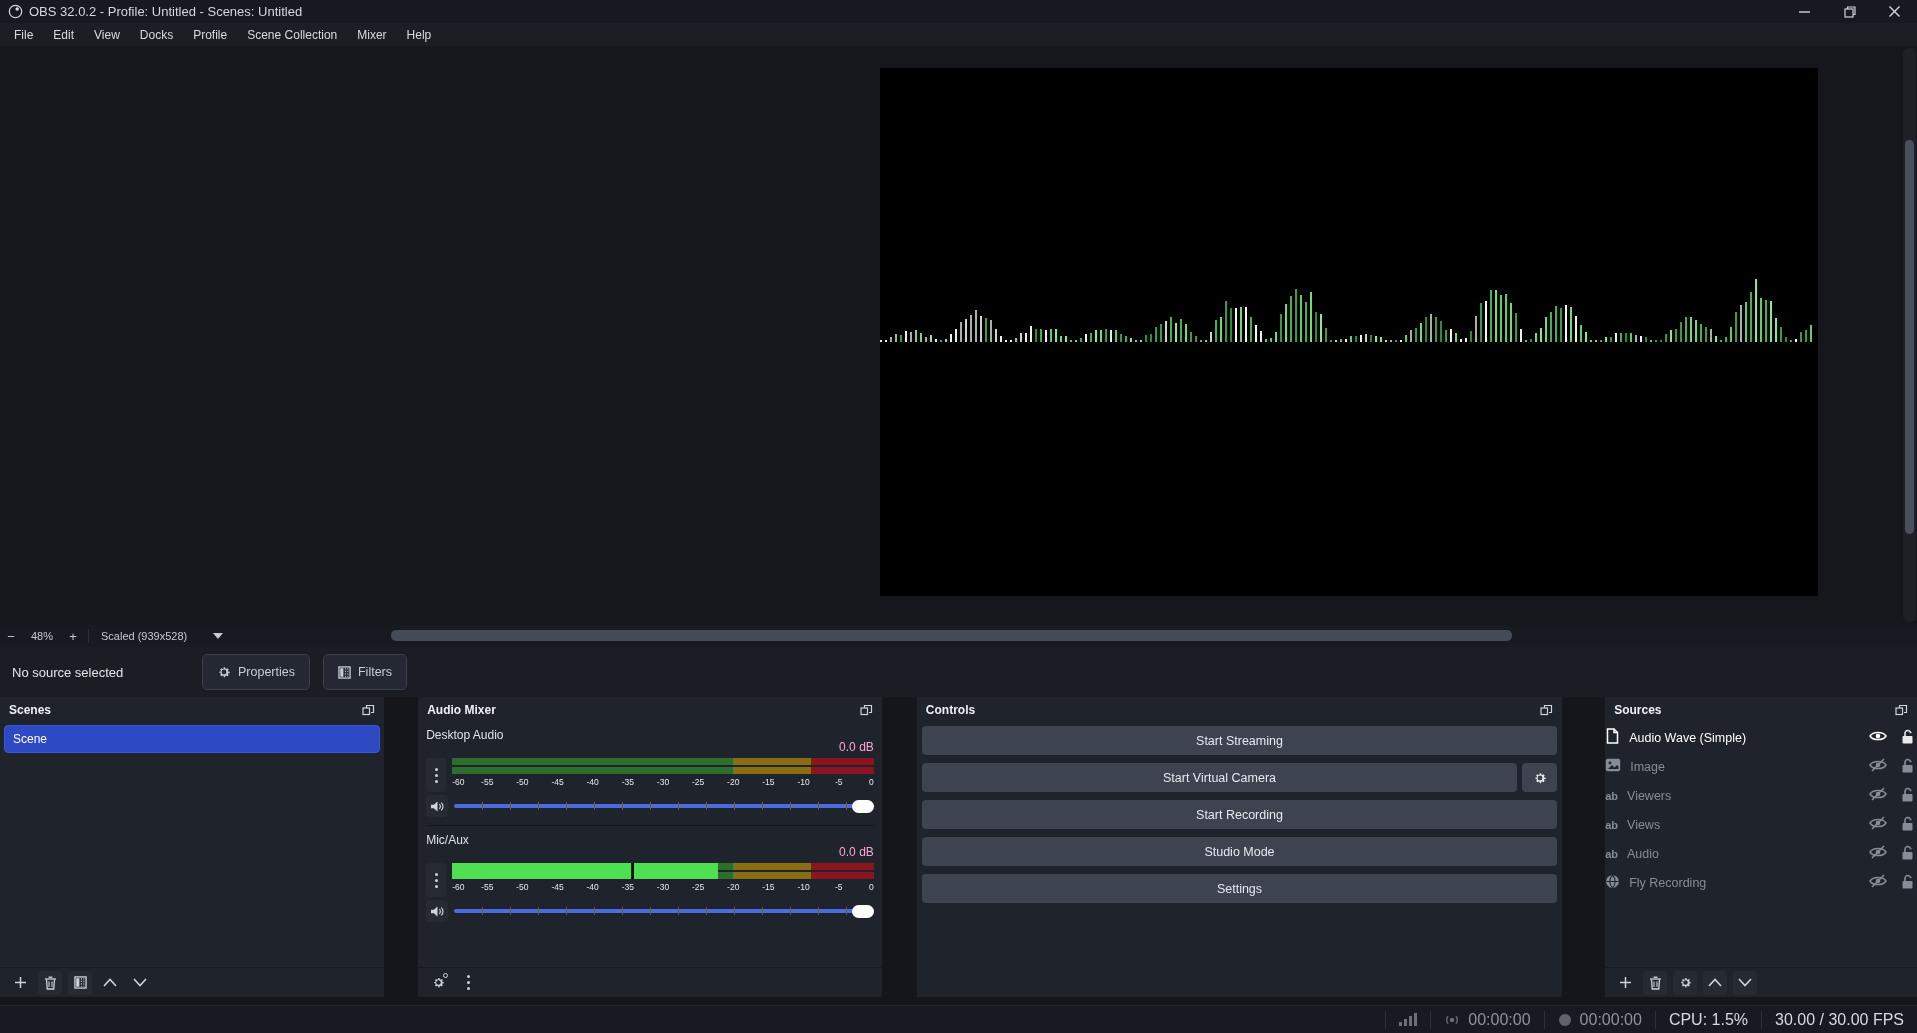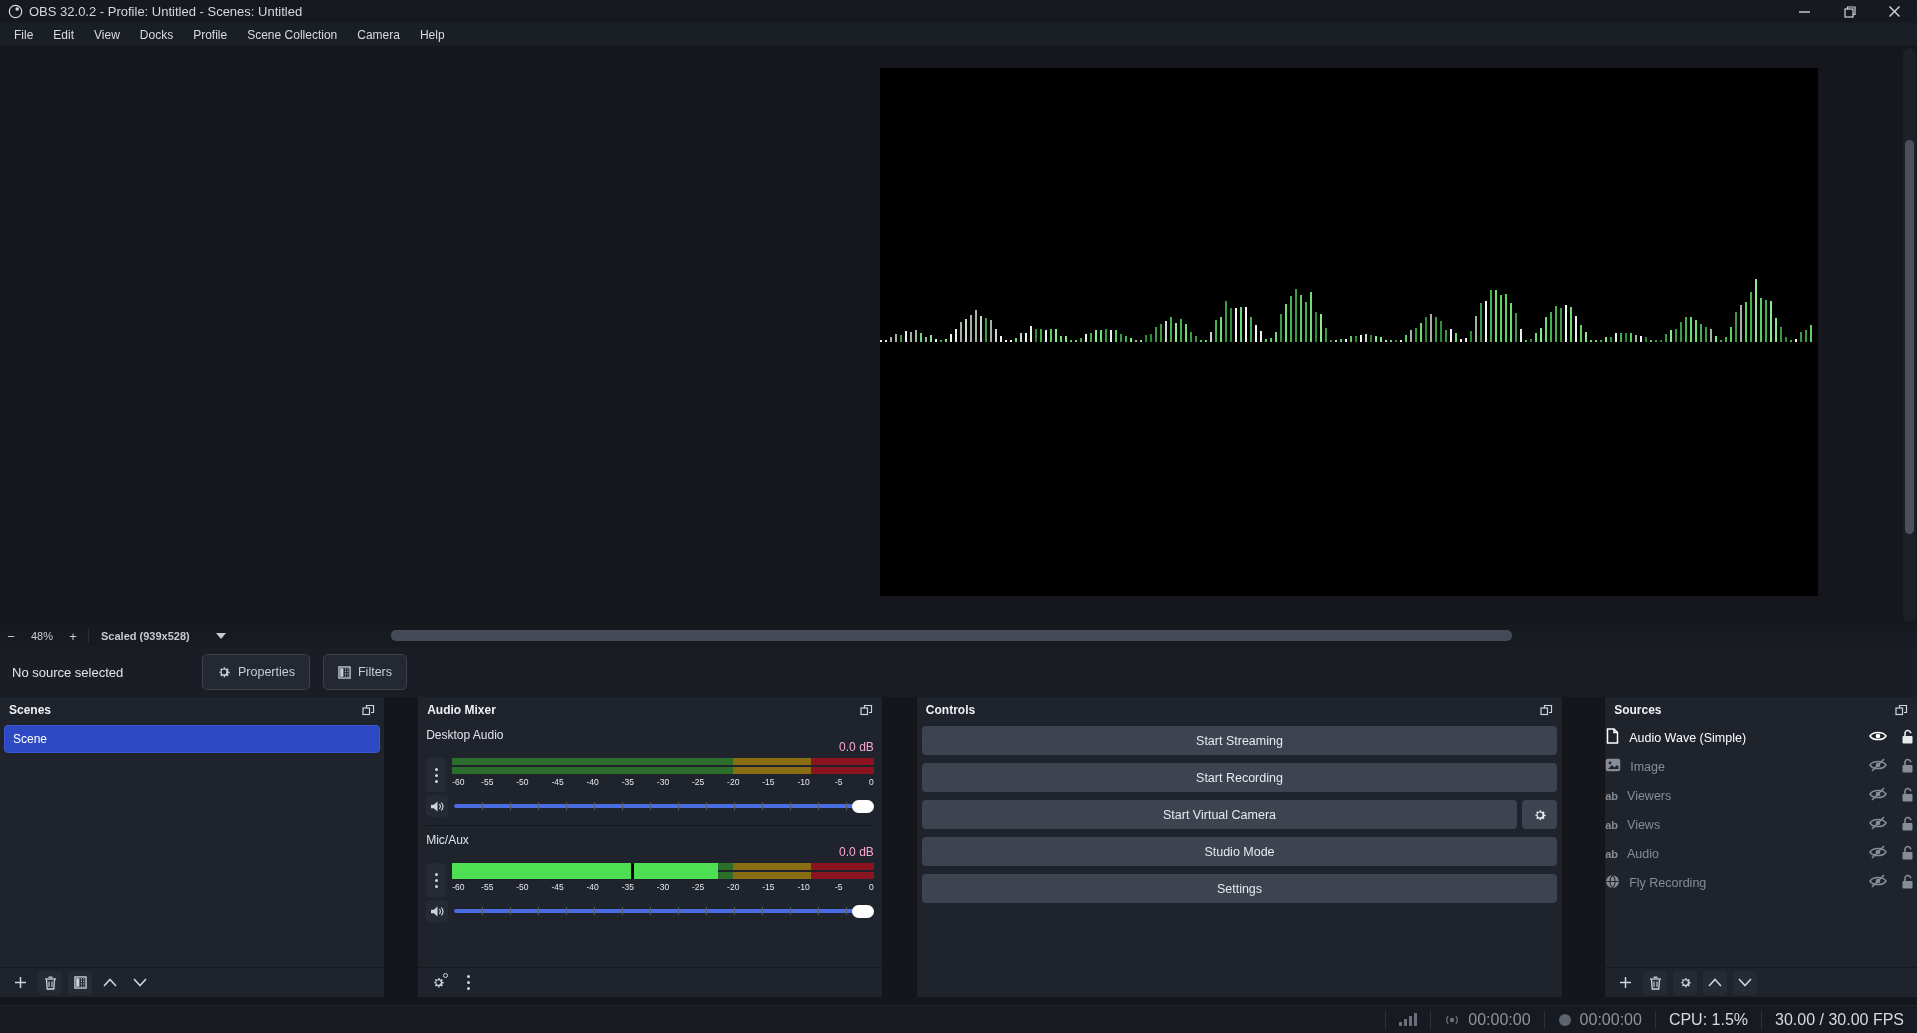--- a/index.html
+++ b/index.html
@@ -22,21 +22,21 @@
   .preview-viewport { position:relative; height:579px; background:#15171c; }
   .canvas { position:absolute; left:880px; top:22px; width:938px; height:528px; background:#000; }
   .canvas svg { position:absolute; left:0; top:0; }
   .vscroll { position:absolute; right:1px; top:2px; width:13px; height:574px; background:#1d2027; border-radius:6px; }
   .vscroll .thumb { position:absolute; left:2px; width:9px; top:92px; height:394px; background:#4a505b; border-radius:5px; }
 
   .zoomrow { position:relative; height:22px; background:#171a21; display:flex; align-items:center; font-size:11px; color:#c6cad1; }
   .zoomrow .zbtn { width:22px; text-align:center; font-size:13px; }
   .zoom-level { width:40px; text-align:center; }
   .zsep { width:1px; height:14px; background:#2b303a; margin:0 4px; }
-  .scale-select { display:flex; align-items:center; gap:26px; padding:0 8px;font-weight:bold; }
+  .scale-select { display:flex; align-items:center; gap:26px; padding:0 8px; }
   .scale-select .caret { width:0; height:0; border-left:5px solid transparent; border-right:5px solid transparent; border-top:6px solid #c6cad1; }
   .hscroll-thumb { position:absolute; left:391px; top:5px; width:1121px; height:11px; background:#454b56; border-radius:5px; }
 
   .srcbar { height:50px; background:#1a1d24; display:flex; align-items:center; padding:0 12px; }
   .srcbar .status { font-size:13px; color:#e3e6ea; width:190px; }
   .tbtn { height:36px; display:flex; align-items:center; gap:7px; padding:0 14px; margin-right:13px;
           background:#232832; border:1px solid #3a404c; border-radius:5px; font-size:12.5px; color:#c9cdd4; }
   .tbtn svg,.tbtn .g { flex:none; }
 
   
@@ -132,21 +132,21 @@
   </div>
 </div>
 
 <div class="menubar">
   <span class="menu-item">File</span>
   <span class="menu-item">Edit</span>
   <span class="menu-item">View</span>
   <span class="menu-item">Docks</span>
   <span class="menu-item">Profile</span>
   <span class="menu-item">Scene Collection</span>
-  <span class="menu-item">Camera</span>
+  <span class="menu-item">Mixer</span>
   <span class="menu-item">Help</span>
 </div>
 
 <div class="preview-viewport">
   <div class="canvas">
     <svg id="waveform" width="938" height="528" viewBox="0 0 938 528" shape-rendering="crispEdges">
         <rect x="0" y="272.0" width="2" height="2.0" fill="#e9efe9"></rect>
         <rect x="5" y="272.0" width="2" height="2.0" fill="#e9efe9"></rect>
         <rect x="10" y="269.1" width="2" height="4.9" fill="#a8b0a8"></rect>
         <rect x="15" y="266.4" width="2" height="7.6" fill="#a8b0a8"></rect>
@@ -585,31 +585,31 @@
       <svg class="popout" width="13" height="13" viewBox="0 0 13 13">
         <rect x="1" y="4" width="6.5" height="6.5" fill="none" stroke="#cfd3da" stroke-width="1.2"></rect>
         <path d="M4.5 4 V1.5 H11.5 V8.5 H9" fill="none" stroke="#cfd3da" stroke-width="1.2"></path>
       </svg>
     </div>
     <div class="dock-body ctl-body">
       <div class="ctl-row">
           <div class="cbtn">Start Streaming</div>
         </div>
       <div class="ctl-row">
-          <div class="cbtn">Start Recording</div>
-        </div>
-      <div class="ctl-row">
         <div class="cbtn">Start Virtual Camera</div>
         <div class="cbtn sq">
           <svg width="14" height="14" viewBox="0 0 16 16">
             <path fill="#e6e9ee" d="M8 5.2A2.8 2.8 0 1 0 8 10.8 2.8 2.8 0 0 0 8 5.2zm6.5 4.1-1.6-.3a5 5 0 0 1-.5 1.2l1 1.3-1.4 1.4-1.3-1a5 5 0 0 1-1.2.5l-.3 1.6H7.8l-.3-1.6a5 5 0 0 1-1.2-.5l-1.3 1-1.4-1.4 1-1.3a5 5 0 0 1-.5-1.2l-1.6-.3V7.8l1.6-.3a5 5 0 0 1 .5-1.2l-1-1.3 1.4-1.4 1.3 1a5 5 0 0 1 1.2-.5l.3-1.6h1.4l.3 1.6a5 5 0 0 1 1.2.5l1.3-1 1.4 1.4-1 1.3a5 5 0 0 1 .5 1.2l1.6.3z"></path>
             <circle cx="8" cy="8" r="2" fill="#3d434f"></circle>
           </svg>
         </div>
       </div>
+      <div class="ctl-row">
+          <div class="cbtn">Start Recording</div>
+        </div>
       <div class="ctl-row">
           <div class="cbtn">Studio Mode</div>
         </div>
       <div class="ctl-row">
           <div class="cbtn">Settings</div>
         </div>
     </div>
   </div>
 
   <div class="dock d-sources">

